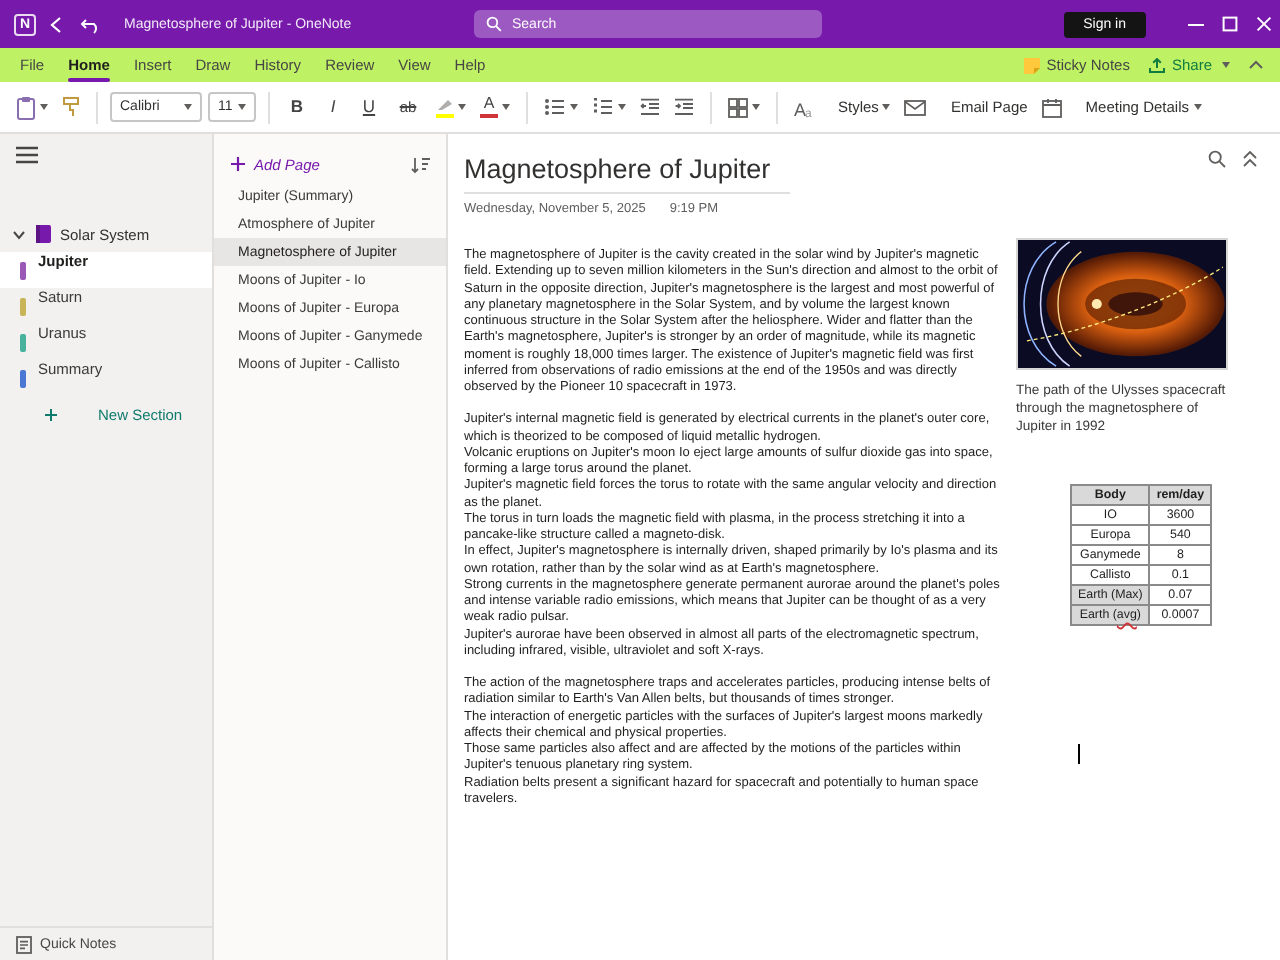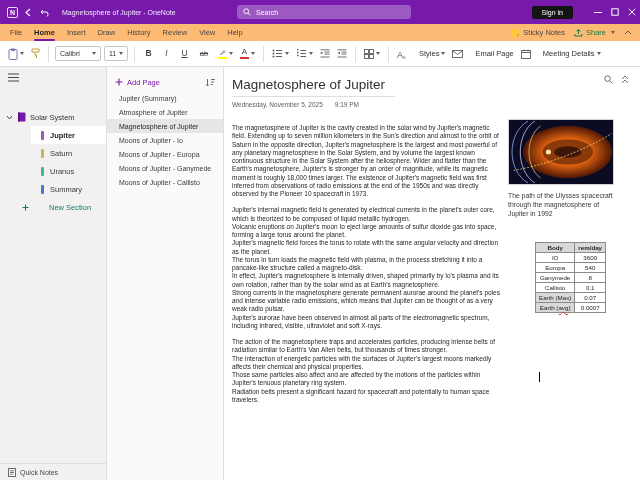--- a/index.html
+++ b/index.html
@@ -11,21 +11,21 @@
   .titlebar { height:24px; background:#7719aa; display:flex; align-items:center; position:relative; color:#fff; }
   .tb-left { display:flex; align-items:center; gap:6px; padding-left:7px; }
   .app-tile { width:11px; height:11px; border:1px solid rgba(255,255,255,.85); border-radius:2px; font-size:7px; font-weight:bold; display:flex; align-items:center; justify-content:center; color:#fff; }
   .tb-title { font-size:7px; color:#f3eaf9; margin-left:5px; white-space:nowrap; }
   .tb-search { position:absolute; left:237px; top:5px; width:174px; height:14px; background:rgba(255,255,255,.28); border-radius:3px; display:flex; align-items:center; gap:5px; padding:0 6px; font-size:7px; color:#fdfbff; cursor:text; }
   .tb-right { margin-left:auto; display:flex; align-items:center; height:100%; }
   .signin { background:#141414; color:#fff; font-size:7px; border:none; border-radius:2px; padding:3px 10px; margin-right:16px; font-family:inherit; cursor:pointer; }
   .winbtn { width:17px; height:100%; display:flex; align-items:center; justify-content:center; cursor:pointer; }
 
   
-  .menubar { height:17px; display:flex; align-items:stretch; background:#fdba74; padding-left:4px; }
+  .menubar { height:17px; display:flex; align-items:stretch; background:#bef264; padding-left:4px; }
   .menu-item { position:relative; padding:0 6px; display:flex; align-items:center; font-size:7.5px; color:#484644; cursor:pointer; }
   .menu-item.active { color:#201f1e; font-weight:bold;justify-content:center; }
   .menu-item.active::after { content:""; position:absolute; left:6px; right:6px; bottom:0; height:2px; background:#7719aa; border-radius:1px; }
   .mb-right { margin-left:auto; display:flex; align-items:center; gap:9px; padding-right:8px; }
   .mb-chip { display:flex; align-items:center; gap:3px; font-size:7.5px; color:#484644; cursor:pointer; }
   .share-label { color:#107c41; }
 
   
   .ribbon { height:26px; display:flex; align-items:center; padding:0 6px; gap:3px; border-bottom:1px solid #e1dfdd; background:#fff; }
   .rbtn { height:18px; display:flex; align-items:center; padding:0 2px; border-radius:2px; cursor:pointer; color:#605e5c; }
@@ -41,29 +41,29 @@
   .cbar { width:9px; height:2.5px; }
   .rlabel { font-size:7.5px; color:#323130; margin-left:12px; white-space:nowrap; }
 
   
   .app-body { display:flex; height:413px; }
 
   
   .sidebar { width:107px; background:#f3f1f0; border-right:1px solid #e1dfdd; display:flex; flex-direction:column; flex:none; }
   .hamburger { margin:6px 0 6px 8px; cursor:pointer; }
   .nb-row { height:18px; display:flex; align-items:center; gap:4px; padding-left:6px; font-size:7.5px; color:#323130; cursor:pointer;margin-top:20px; }
-  .section-row { position:relative; height:18px; display:flex; align-items:center; padding-left:19px; font-size:7.5px; color:#3b3a39; cursor:pointer;margin-left:31px; }
+  .section-row { position:relative; height:18px; display:flex; align-items:flex-start; padding-left:19px; font-size:7.5px; color:#3b3a39; cursor:pointer; }
   .section-row .bar { position:absolute; left:10px; top:4.5px; width:3px; height:9px; border-radius:1px; }
   .section-row.selected { background:#ffffff; font-weight:bold; color:#201f1e; }
   .new-section { display:flex; align-items:center; gap:20px; padding-left:22px; height:18px; font-size:7.5px; color:#0f7b6c; cursor:pointer; }
   .quick-notes { margin-top:auto; border-top:1px solid #e1dfdd; height:17px; display:flex; align-items:center; gap:4px; padding-left:8px; font-size:7px; color:#484644; cursor:pointer; }
 
   
   .pagelist { width:117px; background:#fbfaf9; border-right:1px solid #e1dfdd; flex:none; padding-top:6px; }
-  .addpage-row { height:18px; display:flex; align-items:center; padding:0 8px; color:#7719aa; font-size:7.5px; gap:4px; cursor:pointer; }
+  .addpage-row { height:18px; display:flex; align-items:center; padding:0 8px; color:#7719aa; font-size:7.5px; gap:4px; cursor:pointer;font-style:italic; }
   .addpage-row .sort { margin-left:auto; cursor:pointer; }
   .page-item { height:14px; display:flex; align-items:center; padding-left:12px; font-size:7px; color:#3b3a39; cursor:pointer; white-space:nowrap; overflow:hidden; }
   .page-item.selected { background:#e8e6e4; color:#201f1e; }
 
   
   .content { flex:1; background:#fff; position:relative; padding:10px 0 0 8px; }
   .content-tools { position:absolute; right:10px; top:8px; display:flex; gap:8px; color:#605e5c; }
   .page-title { font-size:13.5px; font-weight:normal; color:#323130; width:fit-content; padding:0 10px 4px 0; border-bottom:1px solid #e1dfdd; cursor:text; }
   .meta { margin-top:4px; display:flex; gap:12px; font-size:6.5px; color:#605e5c; }
   .body-text { margin-top:16px; width:270px; font-size:6.5px; line-height:1.27; color:#201f1e; cursor:text; }

